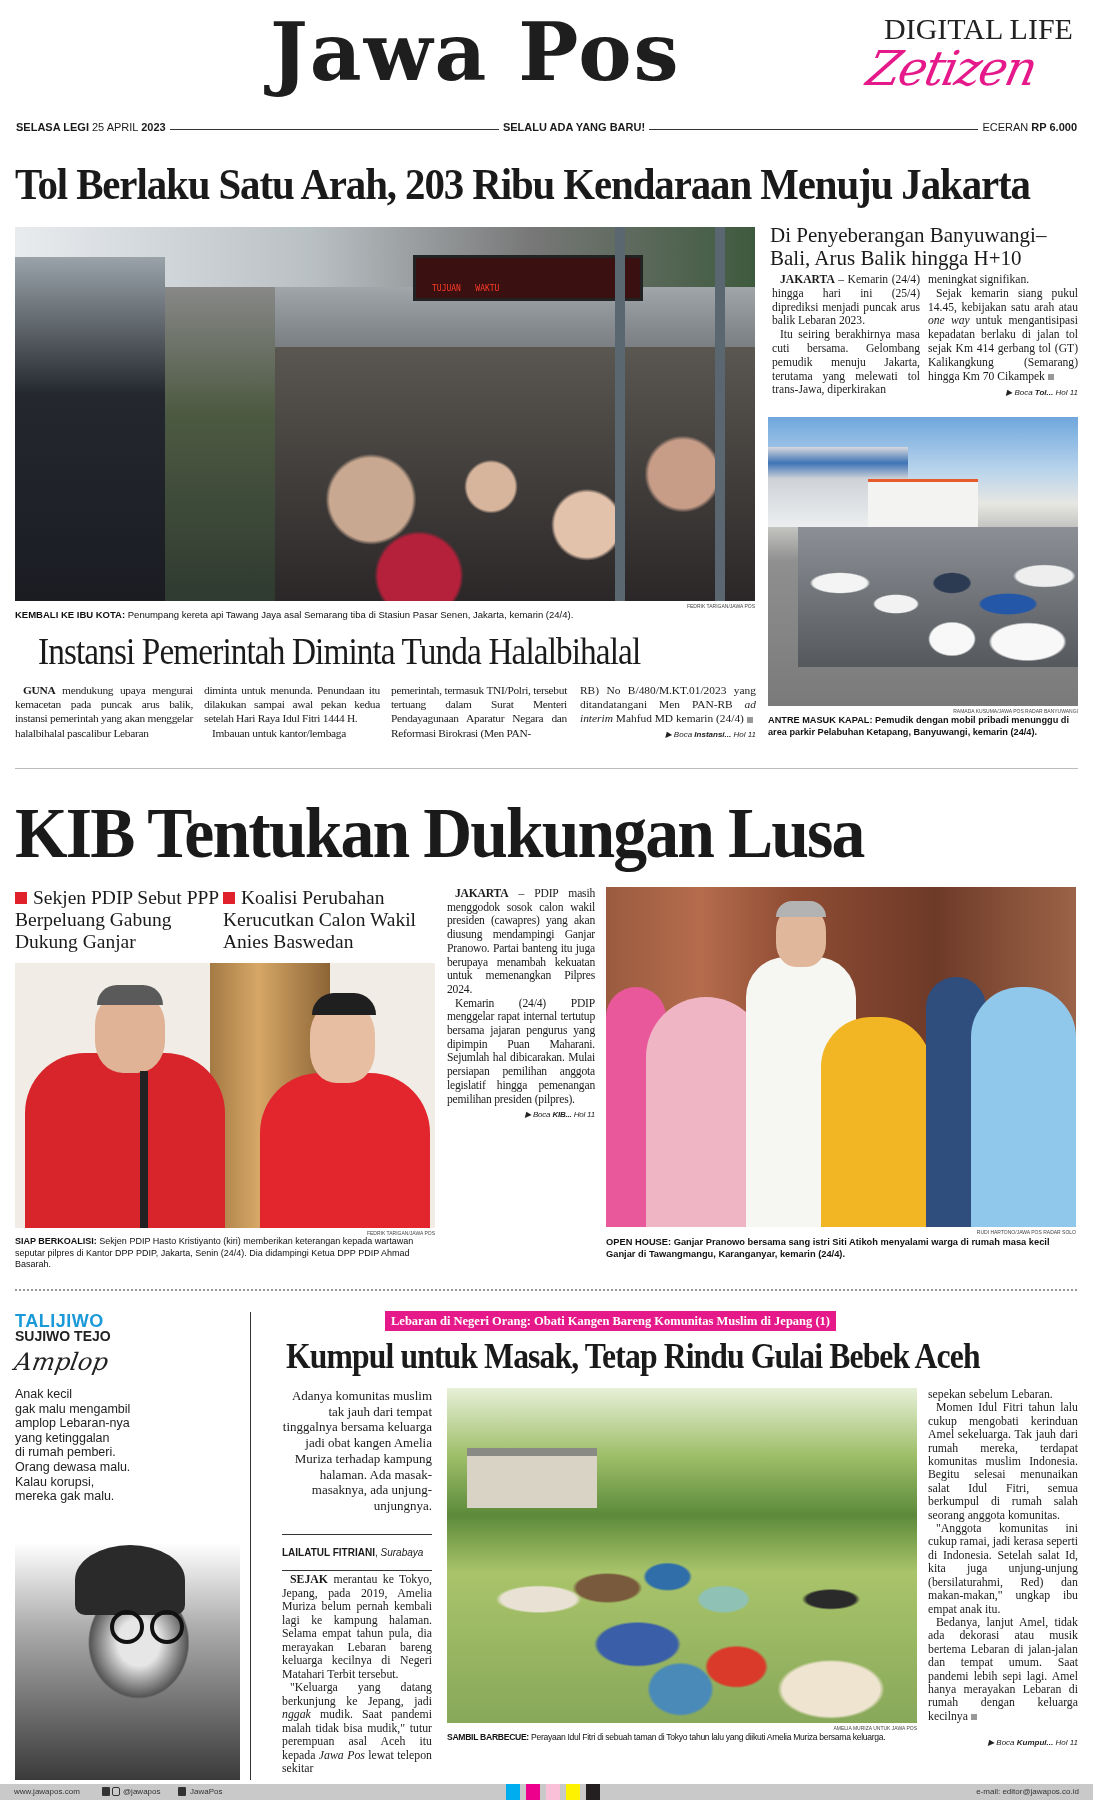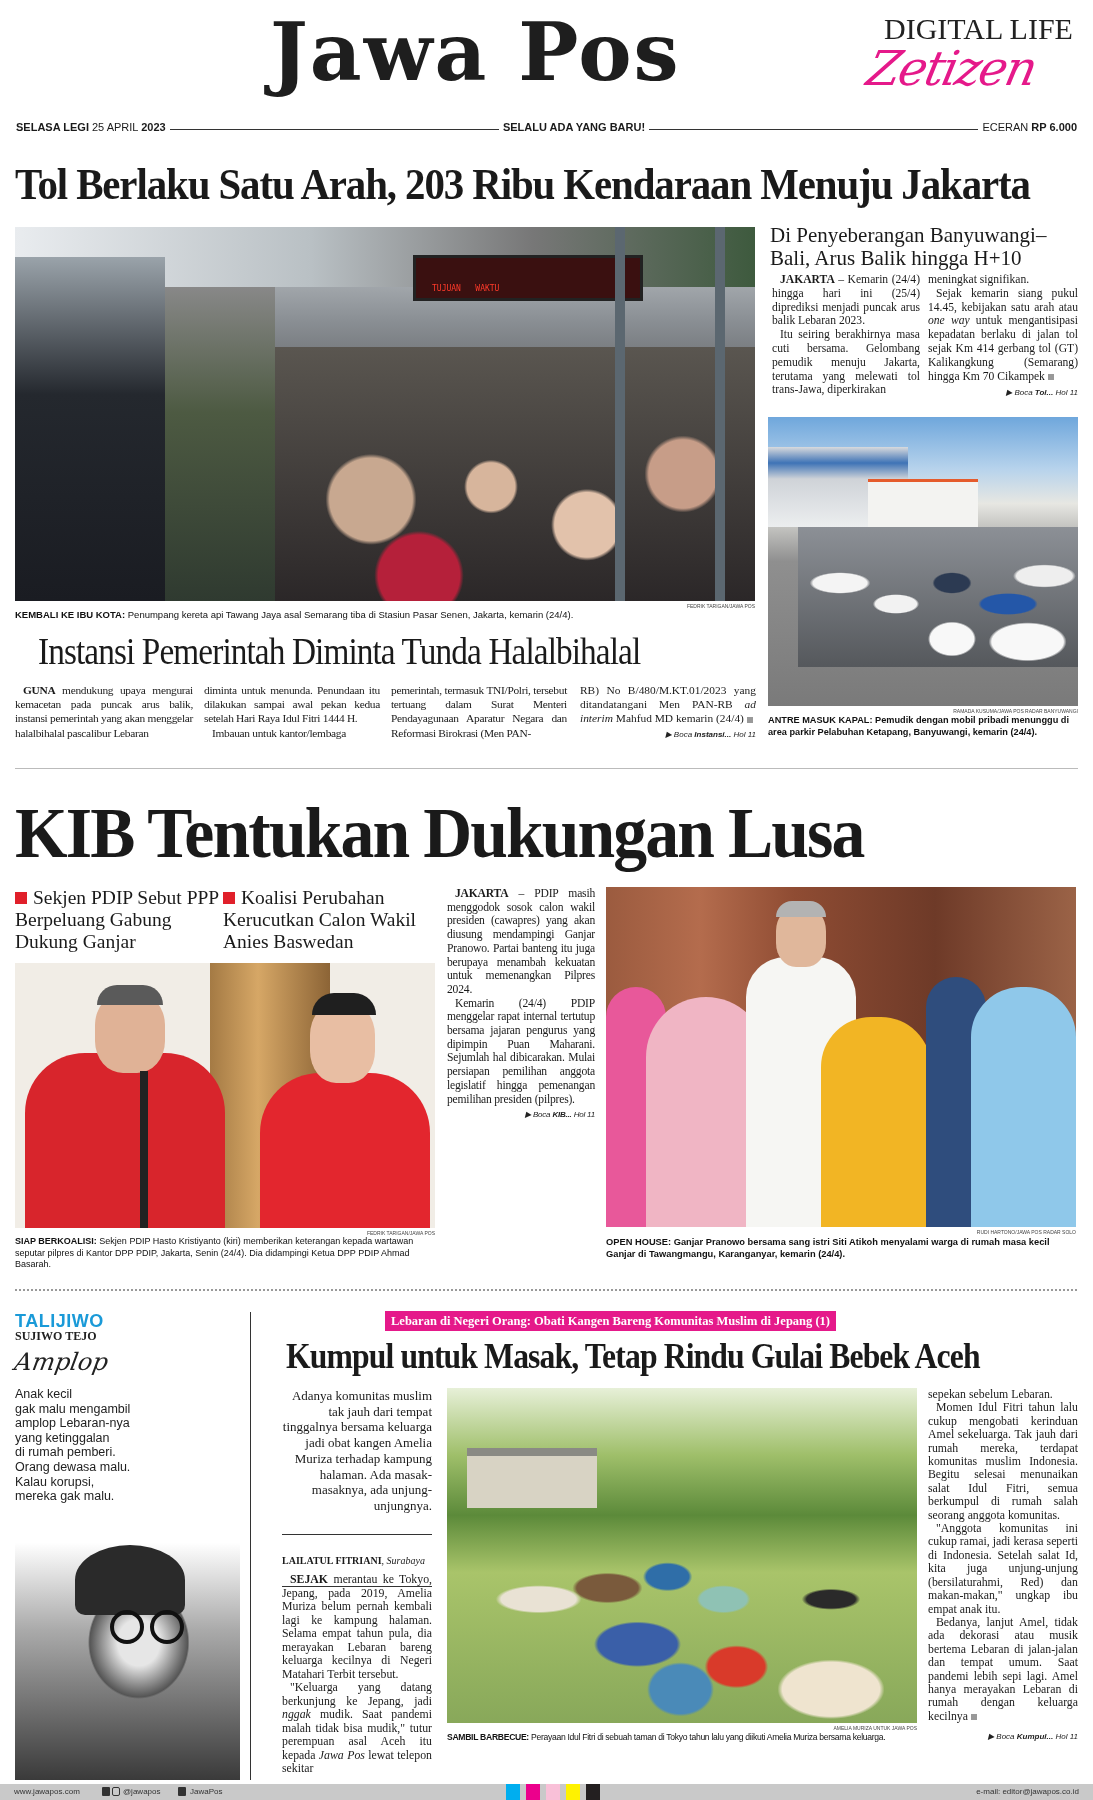--- a/index.html
+++ b/index.html
@@ -133,21 +133,21 @@
   <div class="abs" style="left:320px;top:90px;width:60px;height:250px;background:#2f4d7d;border-radius:30px 30px 0 0"></div>
   <div class="abs" style="left:365px;top:100px;width:105px;height:240px;background:#8fc8ea;border-radius:50px 50px 0 0"></div>
 </div>
 <div class="abs credit" style="left:606px;top:1229px;width:470px">RUDI HARTONO/JAWA POS RADAR SOLO</div>
 <div class="abs caption" style="left:606px;top:1236px;width:472px;font-size:9.3px"><b>OPEN HOUSE:</b> <b>Ganjar Pranowo bersama sang istri Siti Atikoh menyalami warga di rumah masa kecil Ganjar di Tawangmangu, Karanganyar, kemarin (24/4).</b></div>
 
 <div class="abs" style="left:15px;top:1289px;width:1063px;height:2px;background:repeating-linear-gradient(90deg,#999 0 2px,transparent 2px 4px)"></div>
 
 <div class="abs" style="left:15px;top:1312px;width:220px;">
   <div style="font-family:'Liberation Sans',sans-serif;font-weight:bold;font-size:18px;line-height:18px;color:#1a9ad8;letter-spacing:0.5px">TALIJIWO</div>
-  <div style="font-family:Liberation Serif, serif;font-weight:bold;font-size:12px;line-height:13px;color:#222">SUJIWO TEJO</div>
+  <div style="font-family:Liberation Sans, sans-serif;font-weight:bold;font-size:14px;line-height:13px;color:#222">SUJIWO TEJO</div>
   <div style="font-family:'DejaVu Serif',serif;font-style:italic;font-size:24px;line-height:34px;color:#222;transform:skewX(-10deg);margin-top:2px">Amplop</div>
   <div style="font-family:'Liberation Sans',sans-serif;font-size:12.5px;line-height:14.6px;color:#222;margin-top:8px">
     <div>Anak kecil</div>
     <div>gak malu mengambil</div>
     <div>amplop Lebaran-nya</div>
     <div>yang ketinggalan</div>
     <div>di rumah pemberi.</div>
     <div>Orang dewasa malu.</div>
     <div>Kalau korupsi,</div>
     <div>mereka gak malu.</div>
@@ -157,40 +157,40 @@
   <div class="abs" style="left:60px;top:15px;width:110px;height:70px;background:#2a2a2a;border-radius:50% 50% 10px 10px"></div>
   <div class="abs" style="left:95px;top:80px;width:34px;height:34px;border:4px solid #111;border-radius:50%"></div>
   <div class="abs" style="left:135px;top:80px;width:34px;height:34px;border:4px solid #111;border-radius:50%"></div>
 </div>
 <div class="abs" style="left:250px;top:1312px;width:1px;height:468px;background:#333"></div>
 
 <div class="abs" style="left:385px;top:1311px;height:20px;background:#e5198a;color:#fff;font-family:Liberation Serif, serif;font-weight:bold;font-size:12.5px;line-height:20px;padding:0 6px;white-space:nowrap">Lebaran di Negeri Orang: Obati Kangen Bareng Komunitas Muslim di Jepang (1)</div>
 <div class="abs h1" style="left:286px;top:1338px;font-size:36px;letter-spacing:-1px;transform:scaleX(0.88);transform-origin:left">Kumpul untuk Masak, Tetap Rindu Gulai Bebek Aceh</div>
 
 <div class="abs" style="left:280px;top:1388px;width:152px;font-family:'Liberation Serif',serif;font-size:13px;line-height:15.7px;text-align:right;color:#1a1a1a">Adanya komunitas muslim tak jauh dari tempat tinggalnya bersama keluarga jadi obat kangen Amelia Muriza terhadap kampung halaman. Ada masak-masaknya, ada unjung-unjungnya.</div>
-<div class="abs" style="left:282px;top:1534px;width:150px;border-top:1.5px solid #333;border-bottom:1.5px solid #333;padding:20px 0;font-size:10px;font-family:Liberation Serif, serif"><b>LAILATUL FITRIANI</b>, <i>Surabaya</i></div>
+<div class="abs" style="left:282px;top:1534px;width:150px;border-top:1.5px solid #333;border-bottom:1.5px solid #333;padding:12px 0;font-size:10px;font-family:Liberation Sans, sans-serif"><b>LAILATUL FITRIANI</b>, <i>Surabaya</i></div>
 
 <div class="abs body" style="left:282px;top:1573px;width:150px;font-size:11.8px;line-height:13.5px">
   <p><b>SEJAK</b> <span>merantau ke Tokyo, Jepang, pada 2019, Amelia Muriza belum pernah kembali lagi ke kampung halaman. Selama empat tahun pula, dia merayakan Lebaran bareng keluarga kecilnya di Negeri Matahari Terbit tersebut.</span></p>
   <p><span>"Keluarga yang datang berkunjung ke Jepang, jadi</span> <i>nggak</i> <span>mudik. Saat pandemi malah tidak bisa mudik," tutur perempuan asal Aceh itu kepada</span> <i>Jawa Pos</i> <span>lewat telepon sekitar</span></p>
 </div>
 
 <div class="abs photo" style="left:447px;top:1388px;width:470px;height:335px;background:linear-gradient(180deg,#e7f0d8 0%,#9fbf6a 20%,#5c8a3a 38%,#a9c46a 55%,#88a85a 100%)">
   <div class="abs" style="left:20px;top:60px;width:130px;height:60px;background:#d8d3c4;border-top:8px solid #8a8a84"></div>
   <div class="abs" style="left:40px;top:110px;width:430px;height:225px;background:radial-gradient(ellipse at 12% 45%,#e9e2d4 0 7%,transparent 8%),radial-gradient(ellipse at 28% 40%,#7a5a3c 0 7%,transparent 8%),radial-gradient(ellipse at 42% 35%,#2f6ea8 0 6%,transparent 7%),radial-gradient(ellipse at 55% 45%,#8fc2b4 0 7%,transparent 8%),radial-gradient(ellipse at 58% 75%,#d93a2a 0 8%,transparent 9%),radial-gradient(ellipse at 45% 85%,#4a8ab8 0 9%,transparent 10%),radial-gradient(ellipse at 80% 85%,#efe4cf 0 10%,transparent 11%),radial-gradient(ellipse at 35% 65%,#3a5fa8 0 10%,transparent 11%),radial-gradient(ellipse at 80% 45%,#2a2a2a 0 5%,transparent 6%)"></div>
 </div>
 <div class="abs credit" style="left:447px;top:1725px;width:470px">AMELIA MURIZA UNTUK JAWA POS</div>
 <div class="abs caption" style="left:447px;top:1732px;width:470px;font-size:8.6px;white-space:nowrap;letter-spacing:-0.3px"><b>SAMBIL BARBECUE:</b> <b style="font-weight:normal">Perayaan Idul Fitri di sebuah taman di Tokyo tahun lalu yang diikuti Amelia Muriza bersama keluarga.</b></div>
 
 <div class="abs body" style="left:928px;top:1388px;width:150px;font-size:11.8px;line-height:13.4px">
   <p style="text-indent:0">sepekan sebelum Lebaran.</p>
   <p>Momen Idul Fitri tahun lalu cukup mengobati kerinduan Amel sekeluarga. Tak jauh dari rumah mereka, terdapat komunitas muslim Indonesia. Begitu selesai menunaikan salat Idul Fitri, semua berkumpul di rumah salah seorang anggota komunitas.</p>
   <p>"Anggota komunitas ini cukup ramai, jadi kerasa seperti di Indonesia. Setelah salat Id, kita juga unjung-unjung (bersilaturahmi, Red) dan makan-makan," ungkap ibu empat anak itu.</p>
   <p><span>Bedanya, lanjut Amel, tidak ada dekorasi atau musik bertema Lebaran di jalan-jalan dan tempat umum. Saat pandemi lebih sepi lagi. Amel hanya merayakan Lebaran di rumah dengan keluarga kecilnya</span><span class="sq"></span></p>
-  <div class="boca" style="margin-top:7px">▶ <span>Boca</span> <b>Kumpul...</b> <span>Hol 11</span></div>
+  <div class="boca" style="margin-top:13px">▶ <span>Boca</span> <b>Kumpul...</b> <span>Hol 11</span></div>
 </div>
 
 <div class="abs footer">
   <span class="abs" style="left:14px;top:3px">www.jawapos.com</span>
   <span class="abs" style="left:102px;top:3px;width:8px;height:9px;background:#333;border-radius:1px"></span>
   <span class="abs" style="left:112px;top:3px;width:8px;height:9px;border:1.5px solid #333;border-radius:2px"></span>
   <span class="abs" style="left:123px;top:3px">@jawapos</span>
   <span class="abs" style="left:178px;top:3px;width:8px;height:9px;background:#333;border-radius:1px"></span>
   <span class="abs" style="left:190px;top:3px">JawaPos</span>
   <span class="abs" style="left:506px;top:0;width:14px;height:16px;background:#00aeef"></span>

